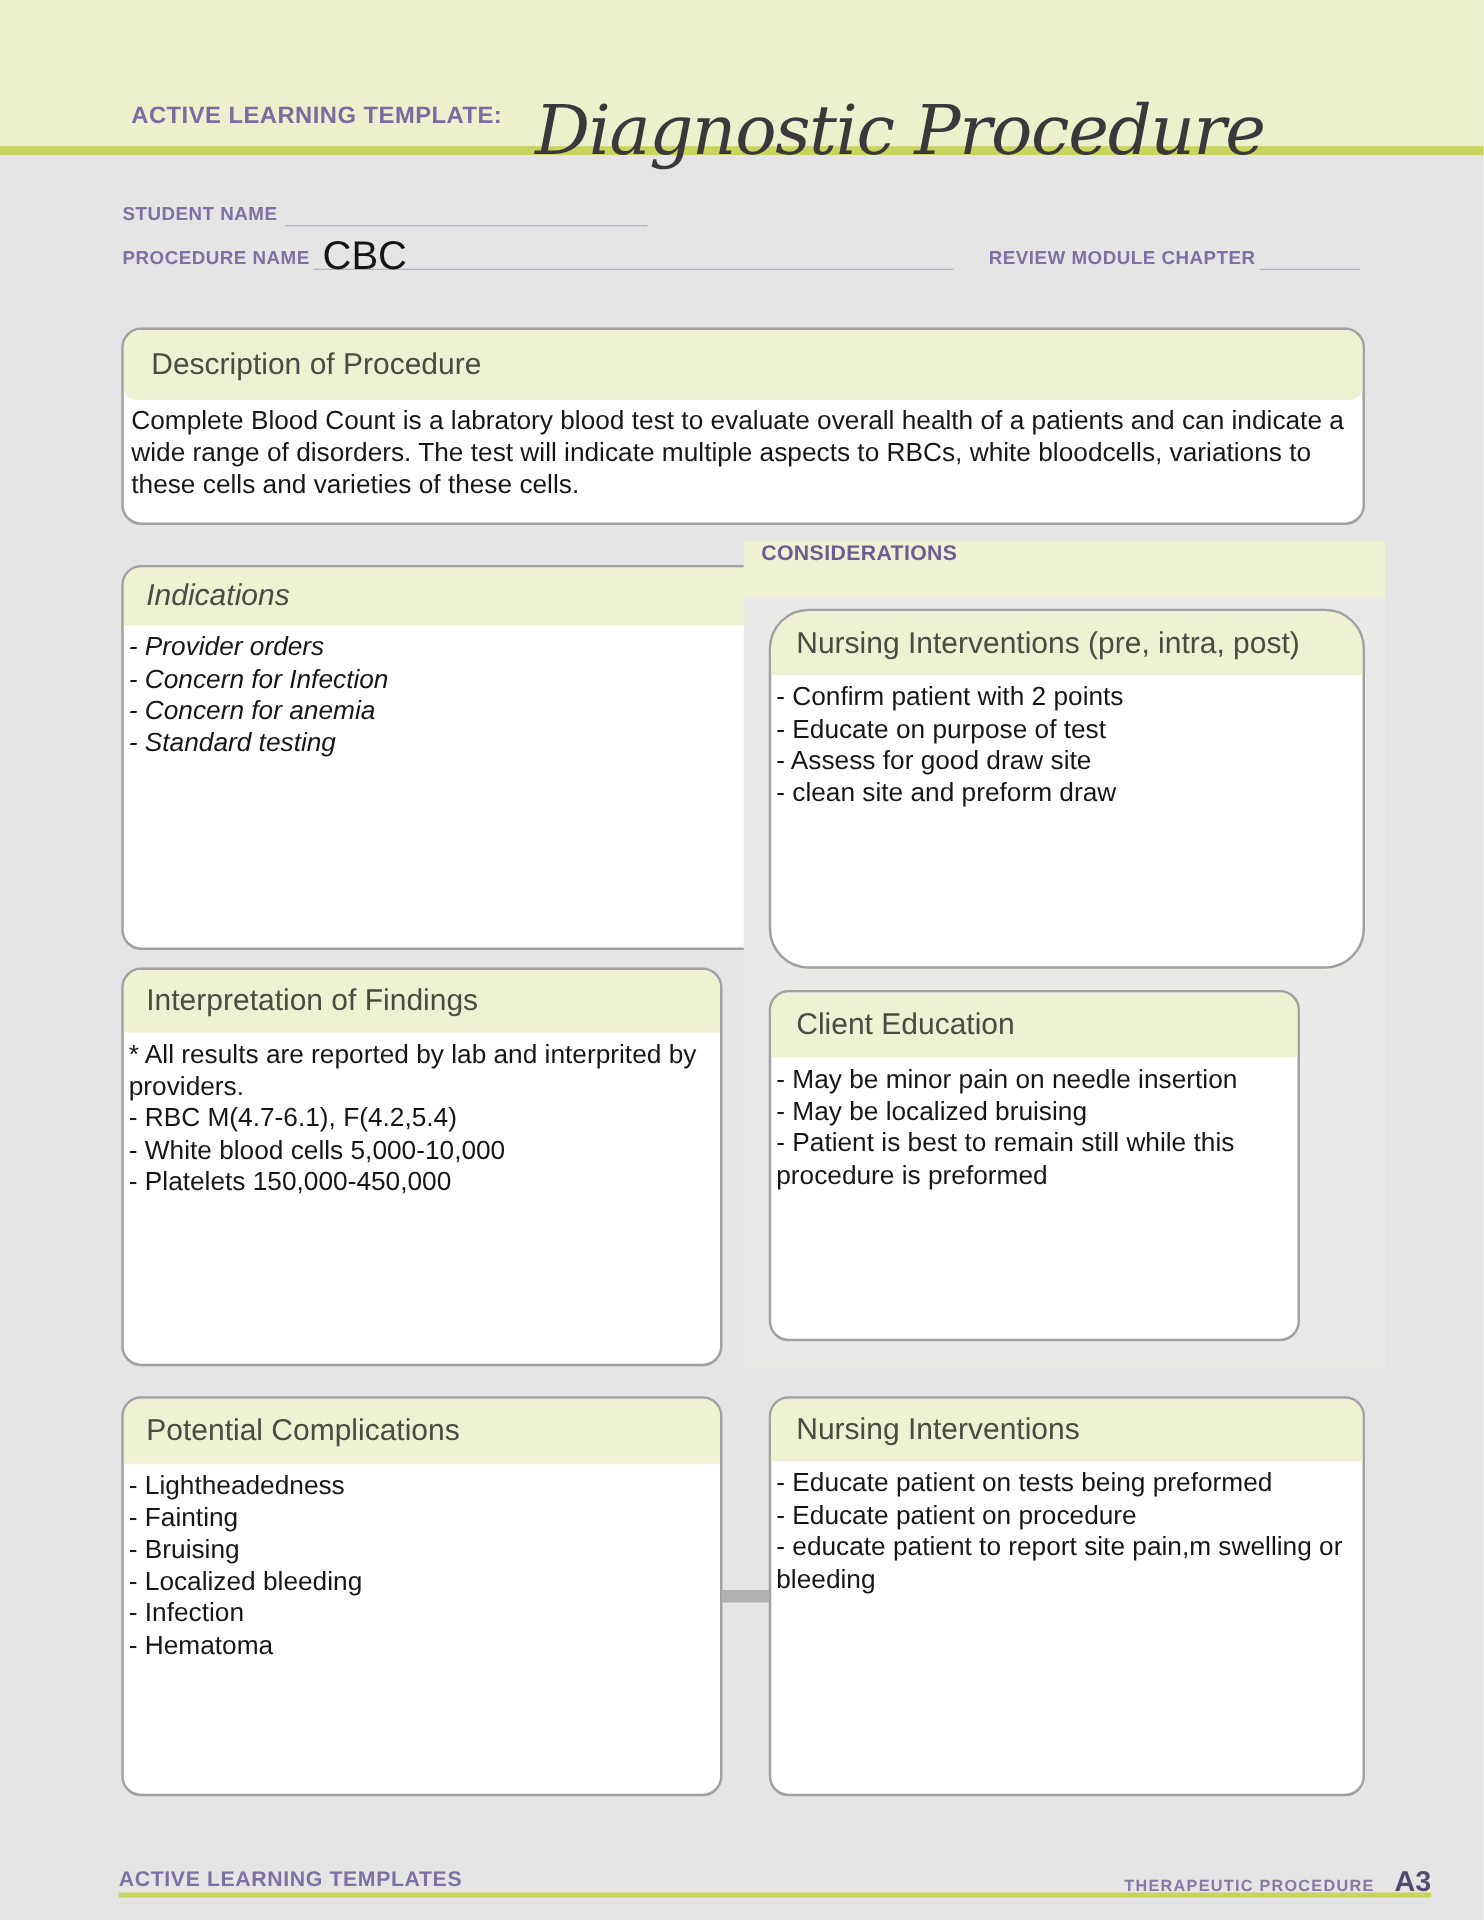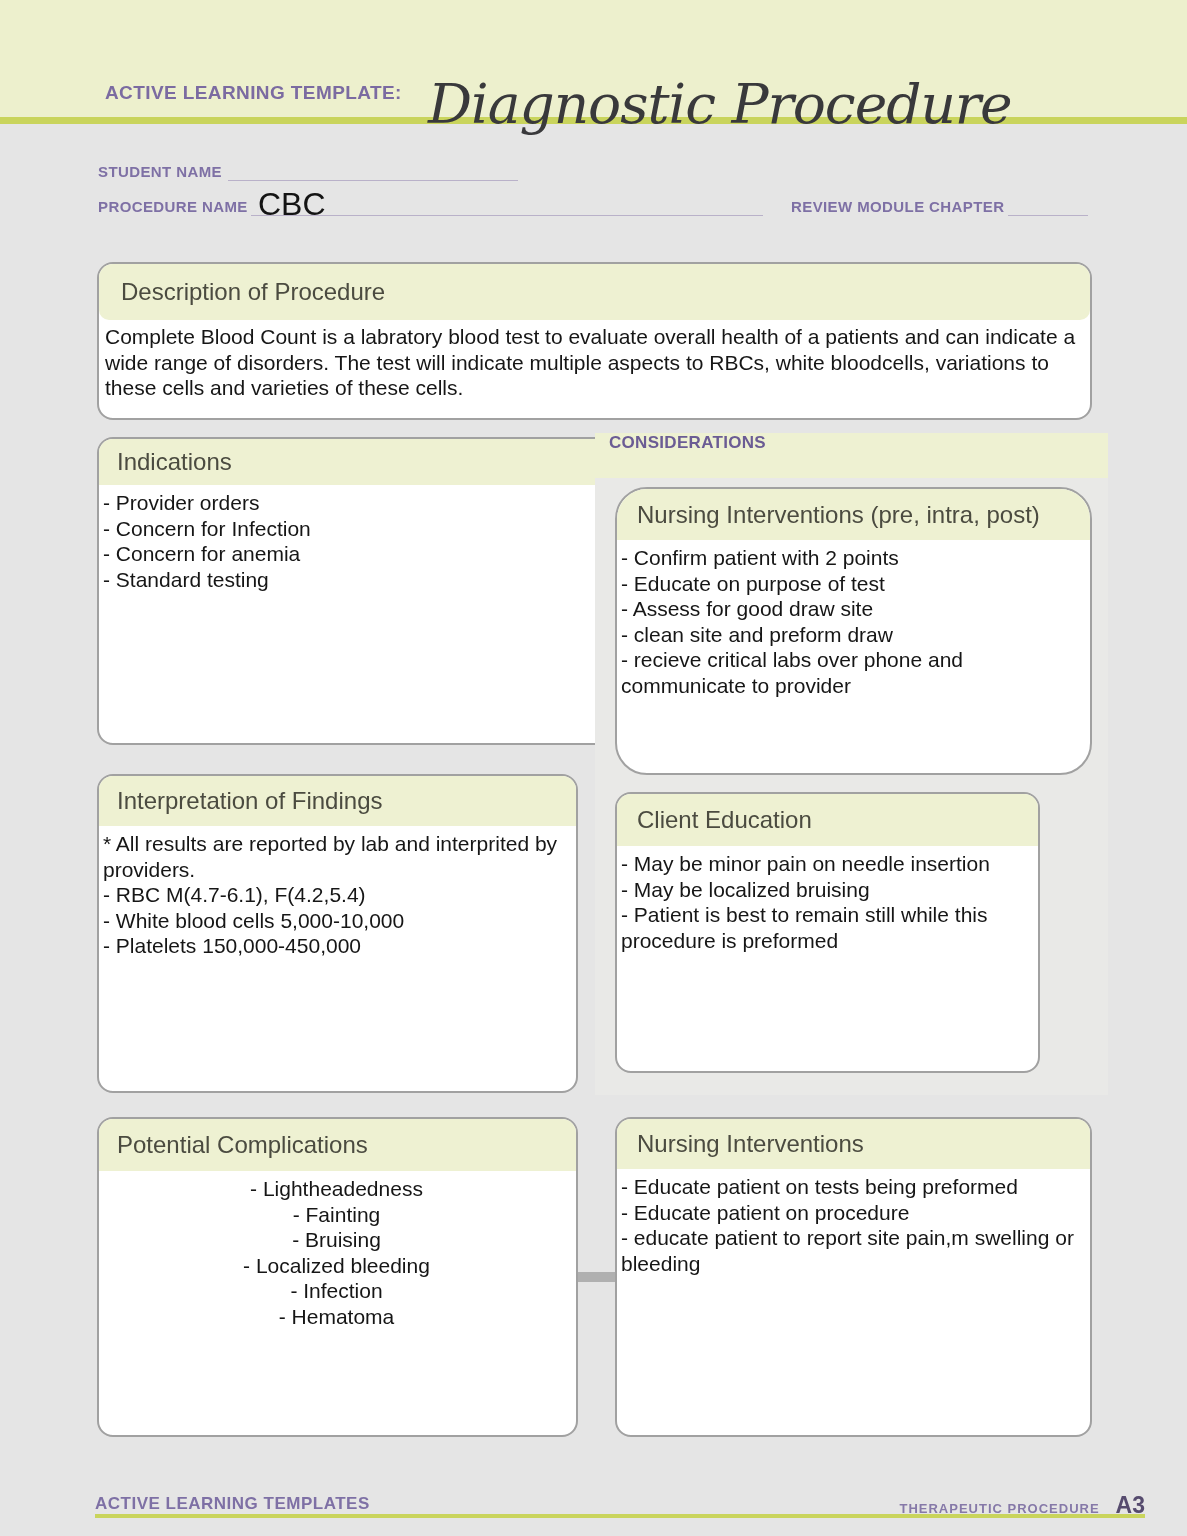--- a/index.html
+++ b/index.html
@@ -82,27 +82,27 @@
     font-size: 21px;
     line-height: 1.22;
     padding: 5px 6px 5px 4px;
   }
   .box-body .line { display: block; }
 
   .desc-box  { left: 97px;  top: 262px;  width: 995px; height: 158px; }
   .desc-box .box-header { height: 56px; padding-left: 22px; border-radius: 10px; }
   .desc-box .box-body   { padding: 4px 8px 4px 6px; }
 
-  .indications-box    { left: 97px;  top: 437px;  width: 564px; height: 308px; }
+  .indications-box    { left: 97px;  top: 452px;  width: 564px; height: 308px; font-style: italic; }
   .indications-box .box-header { height: 46px; padding-left: 18px; }
 
   .interpretation-box { left: 97px;  top: 774px;  width: 481px; height: 319px; }
   .interpretation-box .box-header { height: 50px; padding-left: 18px; }
 
-  .complications-box  { left: 97px;  top: 1117px; width: 481px; height: 320px; text-align: center; }
+  .complications-box  { left: 97px;  top: 1117px; width: 481px; height: 320px; }
   .complications-box .box-header { height: 52px; padding-left: 18px; }
 
   
   .considerations-panel {
     position: absolute; left: 595px; top: 433px;
     width: 513px; height: 662px;
     background: #e9e9e7;
   }
   .considerations-strip {
     position: absolute; left: 0; top: 0;
@@ -196,21 +196,20 @@
     </div>
   </div>
 
   <div class="box ni-top-box">
     <div class="box-header">Nursing Interventions (pre, intra, post)</div>
     <div class="box-body">
       <span class="line">- Confirm patient with 2 points</span>
       <span class="line">- Educate on purpose of test</span>
       <span class="line">- Assess for good draw site</span>
       <span class="line">- clean site and preform draw</span>
-      <span class="line">- recieve critical labs over phone and communicate to provider</span>
     </div>
   </div>
 
   <div class="box interpretation-box">
     <div class="box-header">Interpretation of Findings</div>
     <div class="box-body">
       <span class="line">* All results are reported by lab and interprited by providers.</span>
       <span class="line">- RBC M(4.7-6.1), F(4.2,5.4)</span>
       <span class="line">- White blood cells 5,000-10,000</span>
       <span class="line">- Platelets 150,000-450,000</span>

